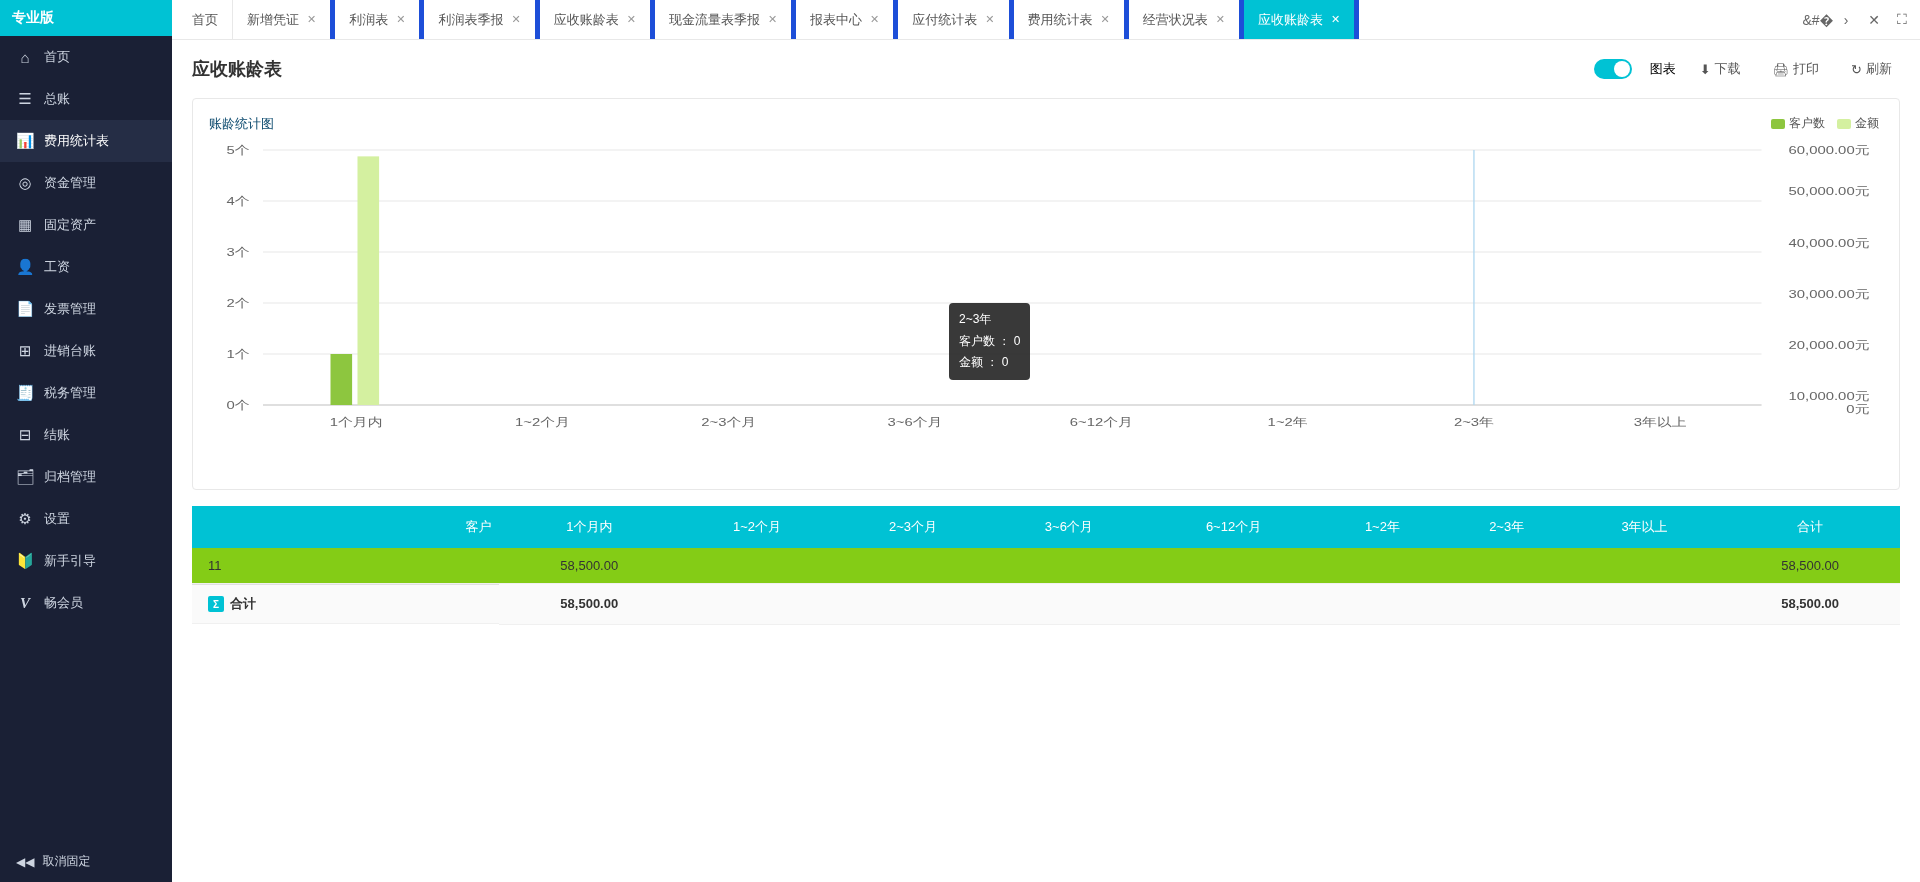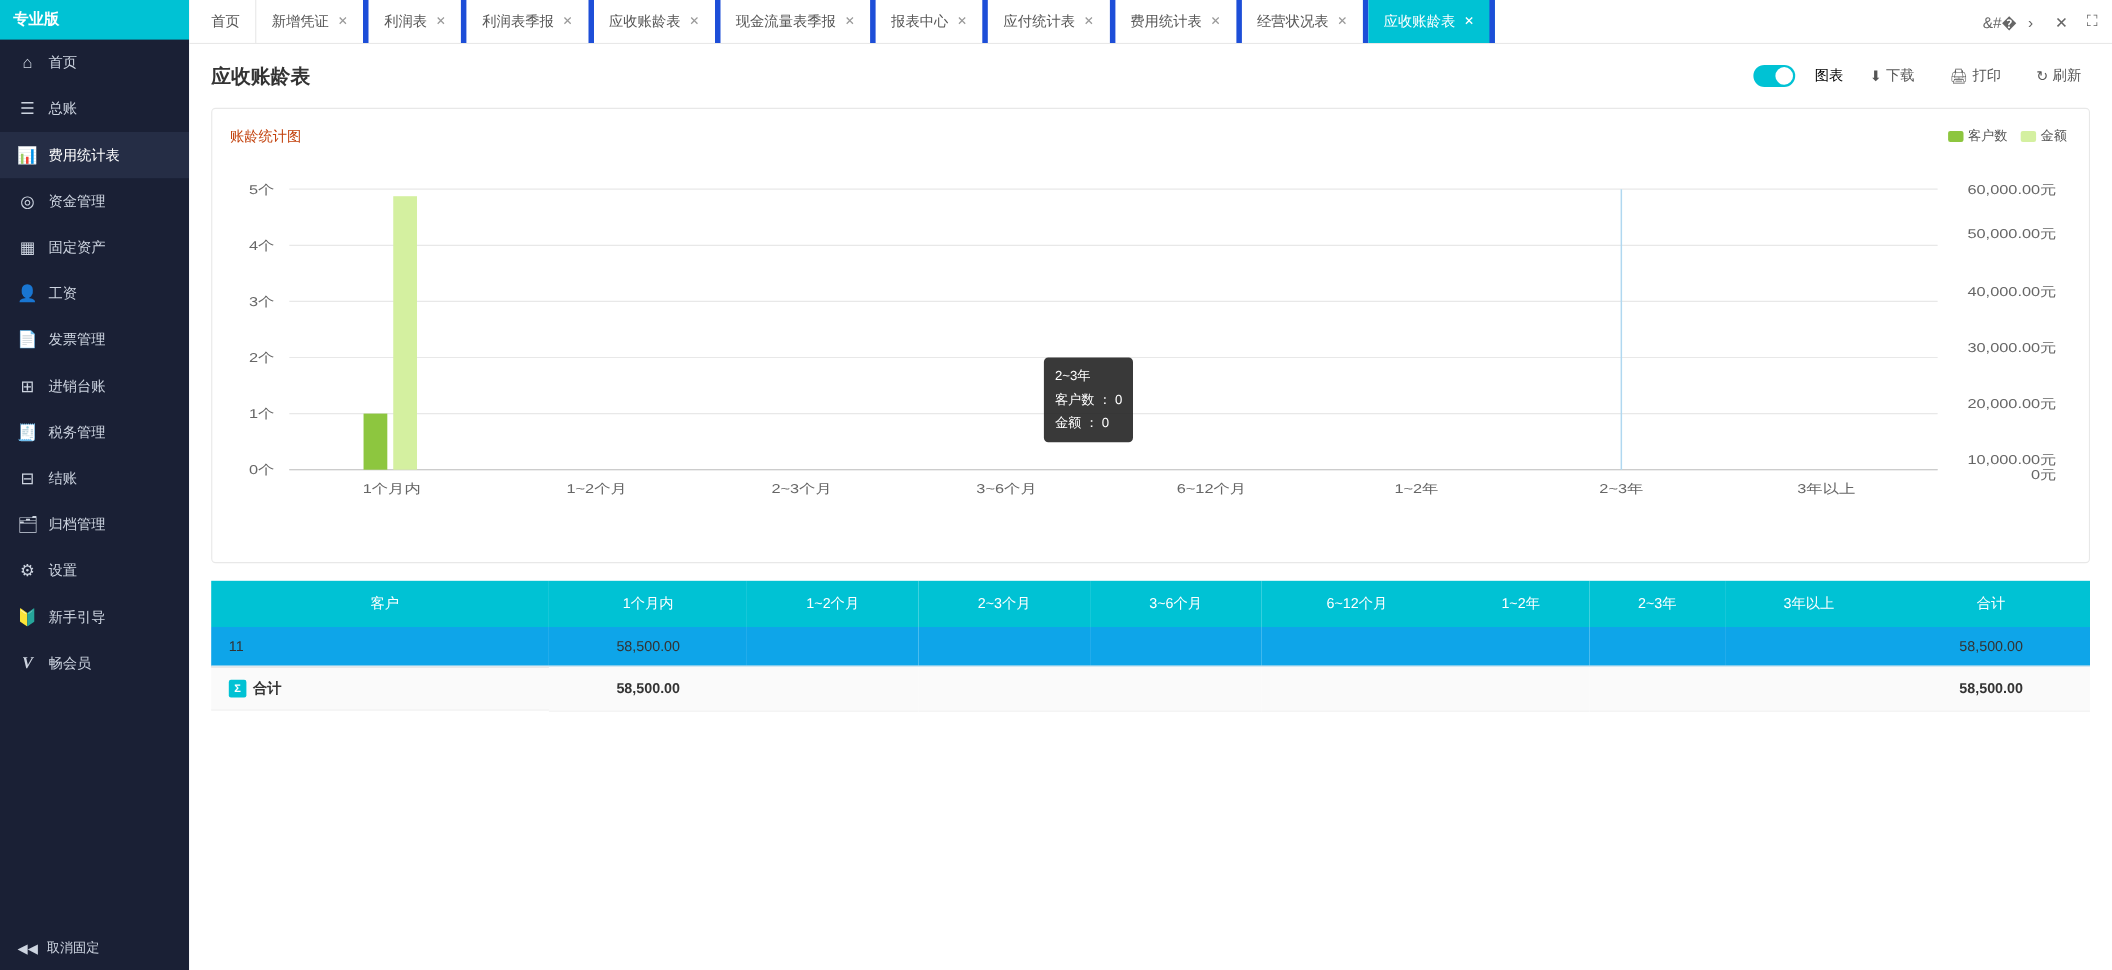--- a/index.html
+++ b/index.html
@@ -171,22 +171,22 @@
     .chart-area {
       border: 1px solid #e8e8e8;
       border-radius: 4px;
       padding: 16px;
       margin-bottom: 16px;
       position: relative;
       background: white;
     }
     .chart-title {
       font-size: 13px;
-      color: #c2410c;
-      margin-bottom: 22px;
+      color: #0c4a6e;
+      margin-bottom: 0;
     }
     .chart-legend {
       position: absolute;
       top: 16px;
       right: 20px;
       display: flex;
       align-items: center;
       gap: 12px;
       font-size: 12px;
       color: #555;
@@ -231,21 +231,21 @@
       background: #00c2d4;
       color: white;
     }
     .data-table thead th {
       padding: 12px 8px;
       text-align: center;
       font-weight: normal;
       border: none;
     }
     .data-table tbody tr {
-      background: #0ea5e9;
+      background: #84cc16;
     }
     .data-table tbody tr:nth-child(even) { background: #fafafa; }
     .data-table tbody td {
       padding: 10px 8px;
       text-align: center;
       border-bottom: 1px solid #f0f0f0;
       color: #333;
     }
     .data-table tbody td:first-child { text-align: left; padding-left: 16px; }
     .total-row td {
@@ -487,21 +487,21 @@
             <span>：</span>
             <span>0</span>
           </div>
         </div>
       </div>
     </div>
 
     <table class="data-table">
       <thead>
         <tr>
-          <th style="width:18%; text-align:center; padding-left:16px;">客户</th>
+          <th style="width:18%; text-align:right; padding-left:16px;">客户</th>
           <th>1个月内</th>
           <th>1~2个月</th>
           <th>2~3个月</th>
           <th>3~6个月</th>
           <th>6~12个月</th>
           <th>1~2年</th>
           <th>2~3年</th>
           <th>3年以上</th>
           <th>合计</th>
         </tr>

